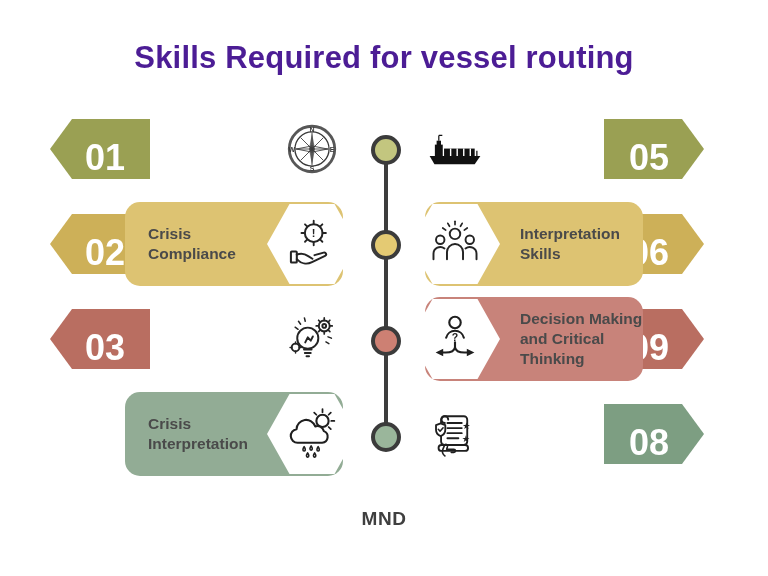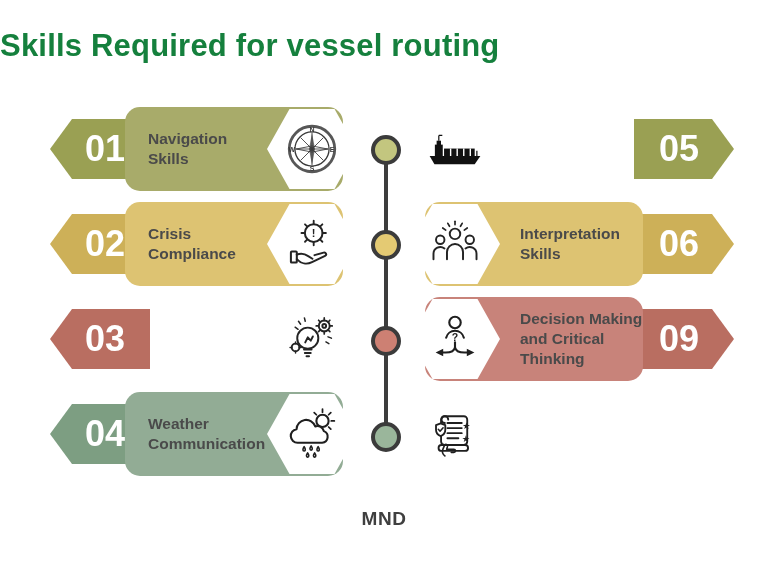--- a/index.html
+++ b/index.html
@@ -1,27 +1,27 @@
 <!DOCTYPE html>
 <html><head>
 <meta charset="utf-8">
 <style>
   * { margin:0; padding:0; box-sizing:border-box; }
   html,body { background:#fff; }
   .canvas { position:relative; width:768px; height:576px; background:#ffffff; overflow:hidden;
             font-family:"Liberation Sans", sans-serif; }
-  .title { position:absolute; top:28px; left:0; right:0; text-align:left;
-           font-size:31px; font-weight:800; color:#15803d; letter-spacing:.2px; }
+  .title { position:absolute; top:40px; left:0; right:0; text-align:center;
+           font-size:31px; font-weight:800; color:#4c1d95; letter-spacing:.2px; }
   .row { position:absolute; height:84px; width:308px; }
   .r0{top:107px} .r1{top:202px} .r2{top:297px} .r3{top:392px}
   .row.left{left:50px} .row.right{left:410px}
   .tag { position:absolute; top:12px; height:60px; width:100px; background:var(--tag);
-         display:flex; align-items:center; justify-content:center; z-index:1; }
+         display:flex; align-items:flex-end; justify-content:center; z-index:1; }
   .left  .tag { left:0;     clip-path:polygon(22% 0,100% 0,100% 100%,22% 100%,0 50%); }
-  .right .tag { left:224px; clip-path:polygon(0 0,78% 0,100% 50%,78% 100%,0 100%); }
+  .right .tag { left:194px; clip-path:polygon(0 0,78% 0,100% 50%,78% 100%,0 100%); }
   .num { font-size:36px; font-weight:700; color:#fff; }
   .left .num{ transform:translateX(5px);} .right .num{ transform:translateX(-5px);}
   .body { position:absolute; top:0; height:84px; width:218px; background:var(--body);
           border-radius:15px; z-index:2; }
   .left .body{left:75px} .right .body{left:15px}
   .label { position:absolute; top:50%; transform:translateY(-50%);
            font-size:15.5px; font-weight:700; color:#4a4a4a; line-height:1.28; }
   .left  .body .label { left:23px; width:118px; }
   .right .body .label { left:95px; width:140px; }
   .hex { position:absolute; top:2px; width:90px; height:80px; background:#fff; z-index:3;
@@ -46,23 +46,20 @@
   <div class="tl-line" style="background: rgb(61, 61, 61);"></div>
   <div class="dot d0" style="background: rgb(195, 198, 127); border-color: rgb(59, 59, 59);"></div>
   <div class="dot d1" style="background: rgb(228, 202, 115); border-color: rgb(59, 59, 59);"></div>
   <div class="dot d2" style="background: rgb(205, 128, 115); border-color: rgb(59, 59, 59);"></div>
   <div class="dot d3" style="background: rgb(154, 182, 155); border-color: rgb(59, 59, 59);"></div>
 
   <div class="row left r0" style="--body: #a8ab6a; --tag: #9aa053;">
     <div class="tag">
       <span class="num">01</span>
       </div>
-    <div class="body">
-      <div class="label">Navigation Skills</div>
-      </div>
     <div class="hex">
       <svg viewBox="0 0 64 64" width="56" height="56">
         <g fill="none" stroke="#3a3a3a">
           <circle cx="32" cy="32" r="26" stroke-width="3.2" opacity=".85"></circle>
           <circle cx="32" cy="32" r="19.5" stroke-width="1.5"></circle>
           <g stroke-width="1.1" opacity=".9">
             <line x1="32" y1="13" x2="32" y2="51"></line>
               <line x1="13" y1="32" x2="51" y2="32"></line>
             <line x1="19" y1="19" x2="45" y2="45"></line>
               <line x1="45" y1="19" x2="19" y2="45"></line>
@@ -136,25 +133,22 @@
             <line x1="12.5" y1="46.5" x2="12.5" y2="48.5"></line>
           <line x1="6" y1="42" x2="8" y2="42"></line>
             <line x1="17" y1="42" x2="19" y2="42"></line>
           <path d="M12,18 l3.5,2.5 M16,11 l2.5,3.5 M23,7 l1,4 M55,31 l-4,-1.5 M52,37.5 l-3.5,-2"></path>
         </g>
       </svg>
     </div>
   </div>
 
   <div class="row left r3" style="--body: #92ac95; --tag: #7d9e82;">
-    <div class="tag">
-      <span class="num">04</span>
-      </div>
-    <div class="body">
-      <div class="label">Weather Communication</div>
+    <div class="body">
+      <div class="label">Crisis Interpretation</div>
       </div>
     <div class="hex">
       <svg viewBox="0 0 64 64" width="56" height="56" fill="none" stroke="#1f1f1f" stroke-width="2.4" stroke-linecap="round" stroke-linejoin="round">
         <circle cx="44" cy="17" r="7"></circle>
         <g stroke-width="2">
           <line x1="44" y1="3.5" x2="44" y2="7"></line>
             <line x1="53.5" y1="7.5" x2="51" y2="10"></line>
           <line x1="57.5" y1="17" x2="54" y2="17"></line>
             <line x1="53.5" y1="26.5" x2="51" y2="24"></line>
           <line x1="34.5" y1="7.5" x2="37" y2="10"></line>
@@ -239,20 +233,23 @@
         <path d="M32,36 v6"></path>
         <path d="M32,42 c-1,4.5 -5.5,6 -11,6 h-3.5"></path>
         <polygon points="18,43.5 9,48 18,52.5" fill="#1f1f1f" stroke="none"></polygon>
         <path d="M32,42 c1,4.5 5.5,6 11,6 h3.5"></path>
         <polygon points="46,43.5 55,48 46,52.5" fill="#1f1f1f" stroke="none"></polygon>
       </svg>
     </div>
   </div>
 
   <div class="row right r3" style="--body: #92ac95; --tag: #7d9e82;">
+    <div class="tag">
+      <span class="num">08</span>
+      </div>
     <div class="hex">
       <svg viewBox="0 0 64 64" width="54" height="54" fill="none" stroke="#1f1f1f" stroke-width="2.2" stroke-linecap="round" stroke-linejoin="round">
         <rect x="15.5" y="11" width="31" height="34" rx="4"></rect>
         <path d="M24,15 a4,4 0 1 0 -4,4"></path>
         <line x1="23" y1="19" x2="40" y2="19"></line>
           <line x1="23" y1="25" x2="40" y2="25"></line>
         <line x1="23" y1="31" x2="40" y2="31"></line>
           <line x1="23" y1="37" x2="36" y2="37"></line>
         <text x="45.5" y="26.5" font-size="11" fill="#1f1f1f" stroke="none" text-anchor="middle">★</text>
         <text x="45" y="41" font-size="11" fill="#1f1f1f" stroke="none" text-anchor="middle">★</text>

